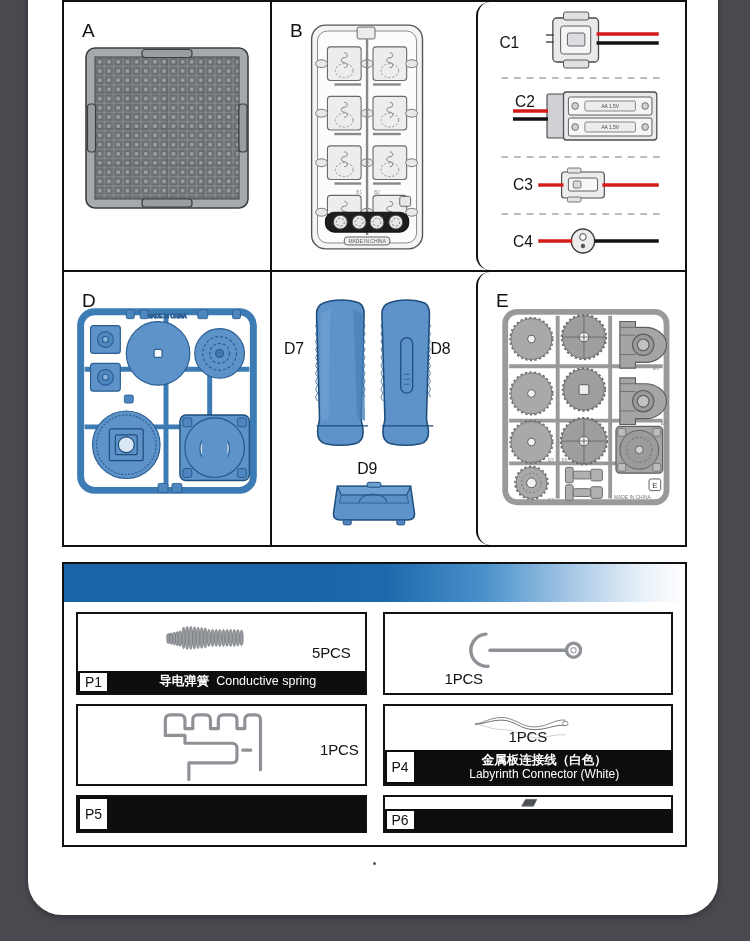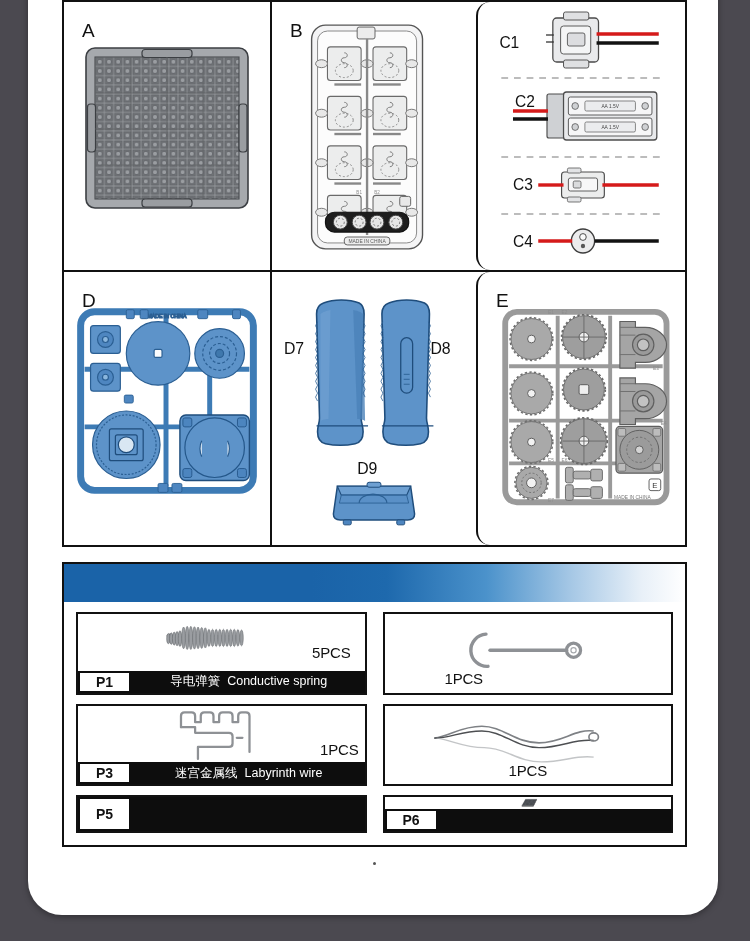--- a/index.html
+++ b/index.html
@@ -68,33 +68,33 @@
     letter-spacing:-.2px;
   }
   .part-label{
     background:#0d0d0d;color:#fff;
     display:flex;align-items:stretch;
     flex:0 0 auto;min-height:22px;
   }
   .part-label.two{min-height:34px;}
   .pcode{
     background:#fff;color:#111;
-    font-size:14px;font-weight:700;
+    font-size:14px;font-weight:400;
     display:flex;align-items:center;justify-content:center;
-    padding:0 14px;margin:2px;min-width:21px;
+    padding:0 3px;margin:2px;min-width:21px;
     line-height:1;
   }
   .ptext{
     display:flex;flex-direction:column;justify-content:center;
     flex:1 1 auto;padding:1px 4px 1px 6px;
   }
   .ptext .l1{font-size:12.5px;line-height:1.25;white-space:nowrap;}
   .ptext .l2{font-size:12px;line-height:1.25;white-space:nowrap;}
   .ptext.center{align-items:center;}
-  .cn{font-family:"DejaVu Sans",sans-serif;font-weight:400;}
+  .cn{font-family:"DejaVu Sans",sans-serif;font-weight:700;}
   .dotmark{
     position:absolute;left:50%;top:902px;width:3px;height:3px;
     background:#555;border-radius:50%;
   }
 </style>
 </head>
 <body>
 
 <div class="page-card">
 
@@ -569,37 +569,38 @@
 
       <div class="part">
         <div class="part-art">
           <svg viewBox="0 0 190 80" preserveAspectRatio="xMidYMid meet">
             <path d="M38 30V14c0-3 2-5 5-5h10c3 0 5 2 5 5v9h8v-9c0-3 2-5 5-5h8c3 0 5 2 5 5v9h8v-9c0-3 2-5 5-5h9c3 0 5 2 5 5v9h8v-9c0-3 2-5 5-5h6c3 0 5 2 5 5v51" fill="none" stroke="#8e9195" stroke-width="3.2" stroke-linejoin="round" stroke-linecap="round"></path>
             <path d="M38 30h20v8h48c3 0 5 2 5 5v10c0 3-2 5-5 5H62v17" fill="none" stroke="#8e9195" stroke-width="3.2" stroke-linejoin="round" stroke-linecap="round"></path>
             <path d="M125 45h-8" fill="none" stroke="#8e9195" stroke-width="3.2" stroke-linecap="round"></path>
           </svg>
           <div class="pcs" style="right:6px;top:35px;">1PCS</div>
         </div>
-        <div class="part-label">
-          <div class="pcode">P3</div>
-          <div class="ptext center">
-            <div class="l1"><span class="cn">迷宫金属线</span>&nbsp;&nbsp;<span>Labyrinth wire</span></div>
-          </div>
-        </div>
       </div>
 
       <div class="part">
         <div class="part-art">
           <svg viewBox="0 0 190 66" preserveAspectRatio="xMidYMid meet">
             <path d="M16 27c14-2 22-10 40-10s28 14 48 14 30-12 46-10" fill="none" stroke="#7e8185" stroke-width="1.4"></path>
             <path d="M16 27c14 0 22-6 40-6s28 14 48 14 30-8 46-6" fill="none" stroke="#4d4f52" stroke-width="1.2"></path>
             <path d="M18 27c14 2 22 8 40 8s28 12 48 12 28-6 44-4" fill="none" stroke="#9b9ea2" stroke-width="1.2" opacity=".6"></path>
             <ellipse cx="150" cy="26" rx="4" ry="3.4" fill="none" stroke="#7e8185" stroke-width="1.4"></ellipse>
           </svg>
           <div class="pcs" style="left:50%;transform:translateX(-50%);bottom:5px;">1PCS</div>
+        </div>
+        <div class="part-label two">
+          <div class="pcode">P4</div>
+          <div class="ptext center">
+            <div class="l1 cn">金属板连接线（白色）</div>
+            <div class="l2">Labyrinth Connector (White)</div>
+          </div>
         </div>
       </div>
 
       <div class="part">
         <div class="part-art">
           <svg viewBox="0 0 190 66" preserveAspectRatio="xMidYMid meet">
             <path d="M14 30c6-1 10-1 16-4 10-5 18-10 30-9 16 1 26 12 42 13 14 1 24-5 38-4" fill="none" stroke="#1a1a1a" stroke-width="5" stroke-linecap="round"></path>
             <path d="M22 27c6-1 10-2 14-4 10-5 18-9 30-8 16 1 26 11 42 12 14 1 22-4 34-4" fill="none" stroke="#1f7fc4" stroke-width="3.4" stroke-linecap="round"></path>
             <path d="M24 25c6-1 10-2 14-4 10-4 18-8 28-7 16 1 26 11 42 12 12 1 20-4 32-4" fill="none" stroke="#4fa3dc" stroke-width="1.3" stroke-linecap="round"></path>
             <path d="M14 32l-8 2" fill="none" stroke="#8e9195" stroke-width="1.6"></path>

